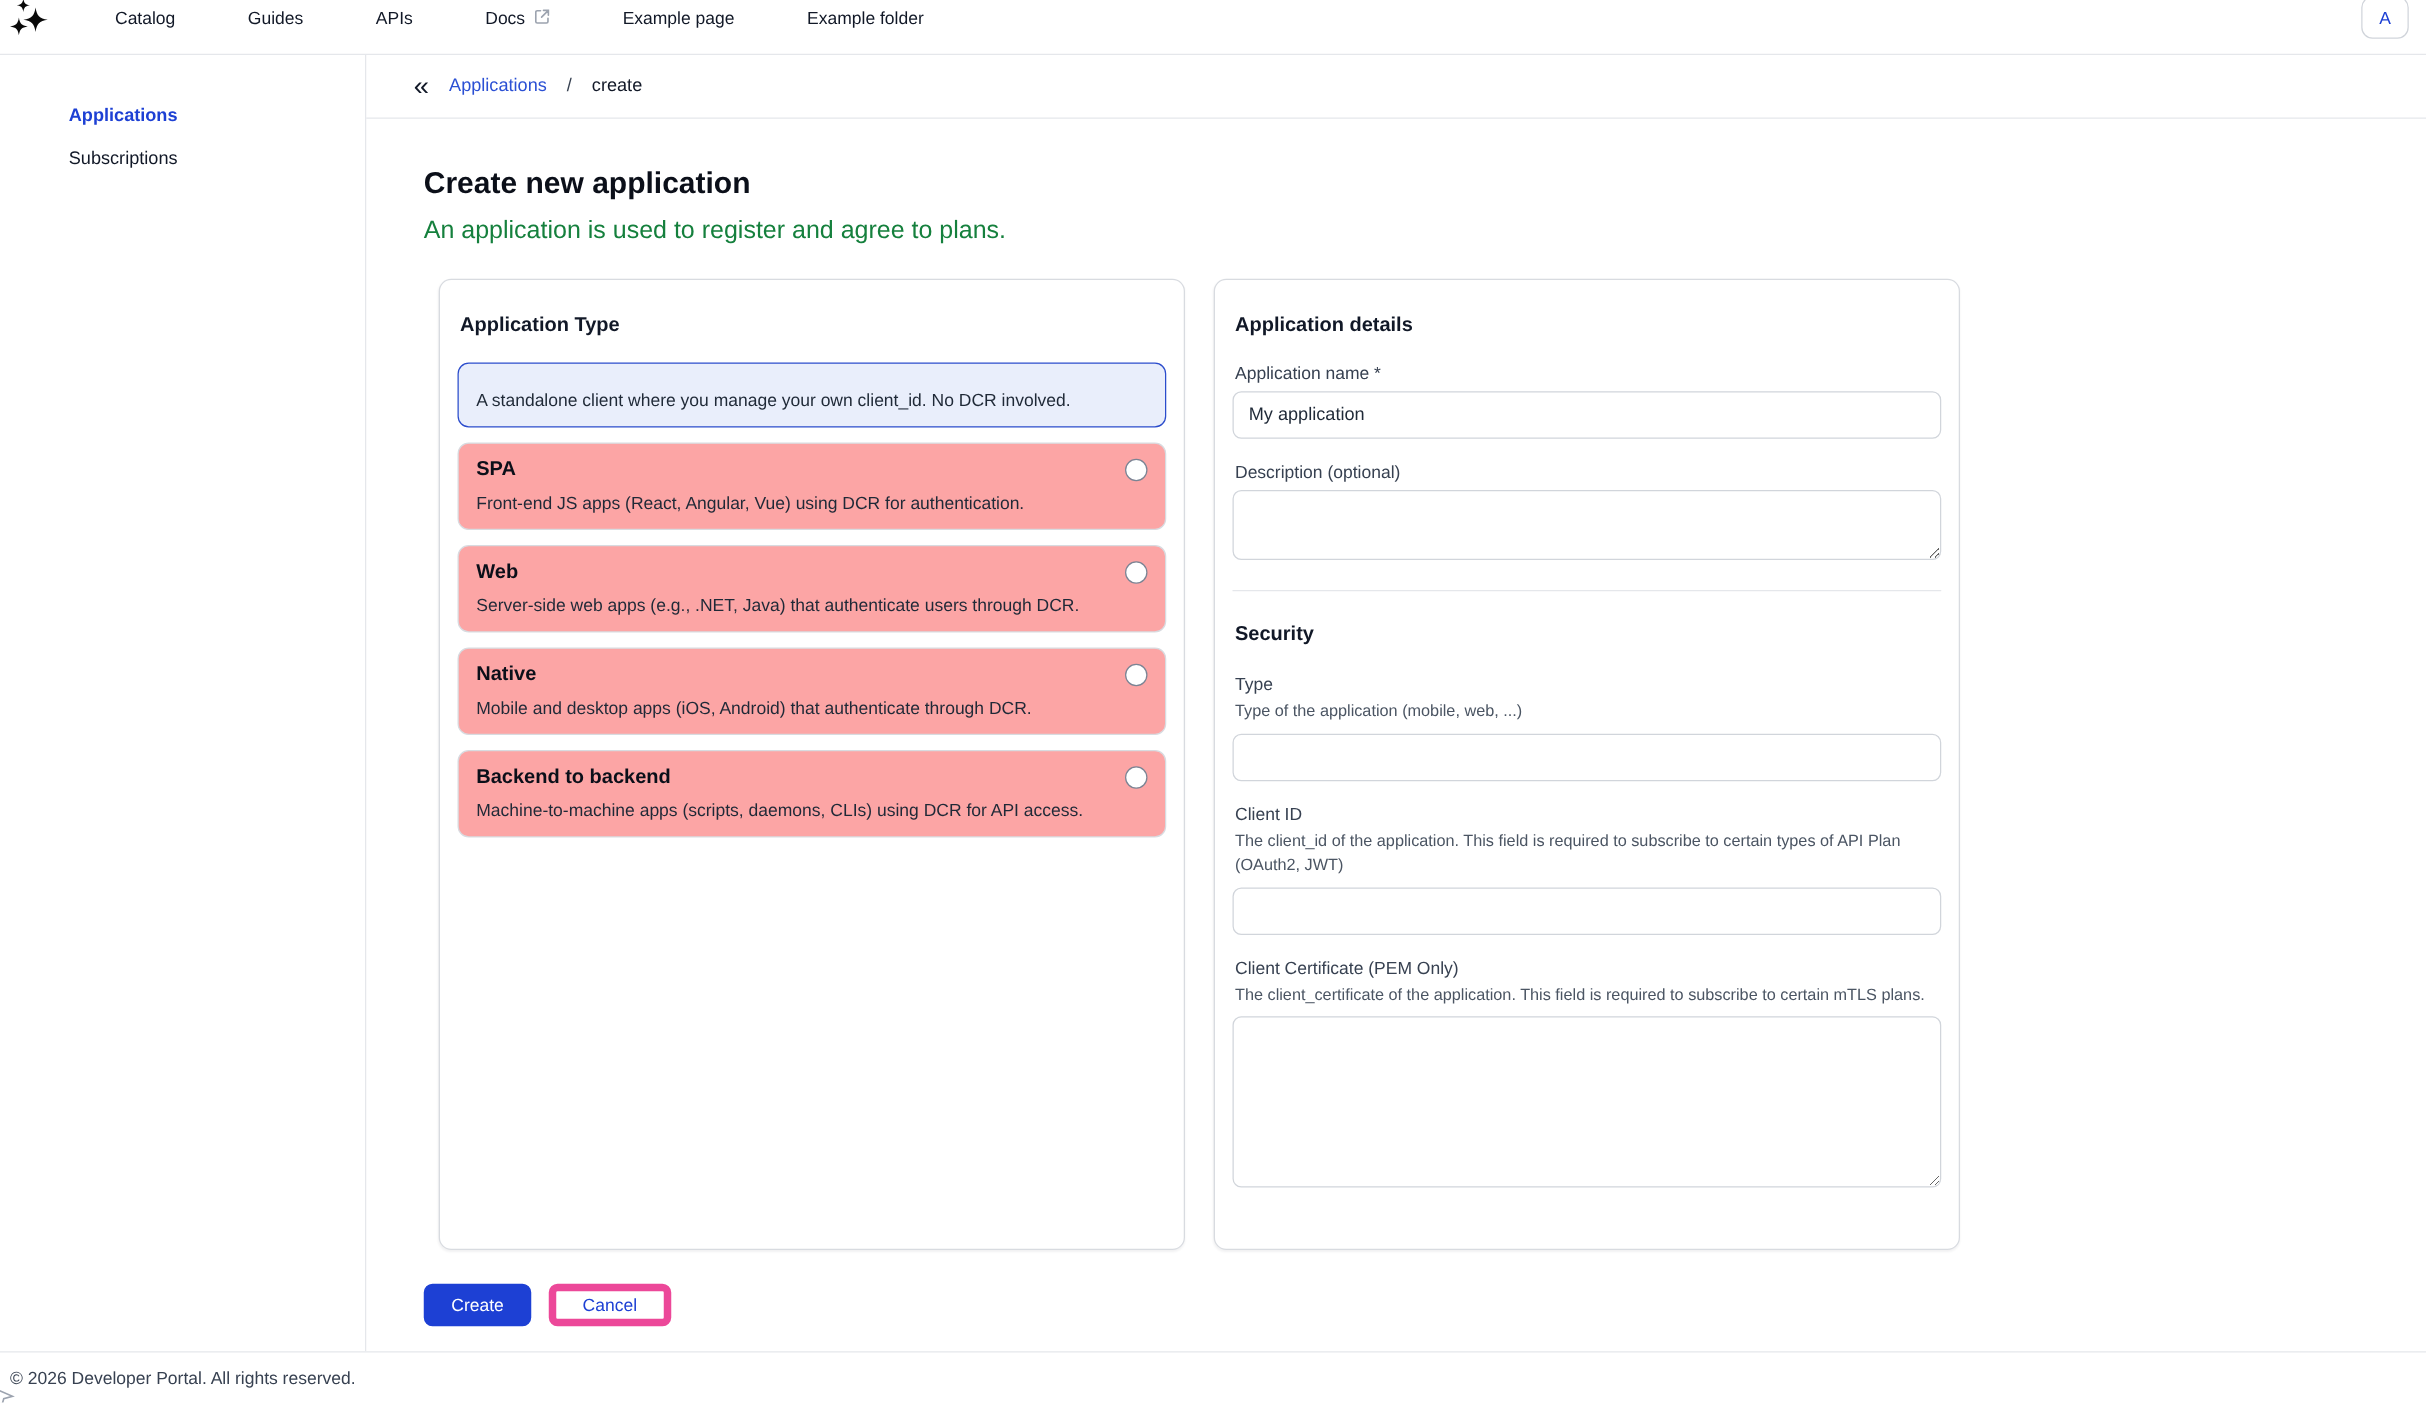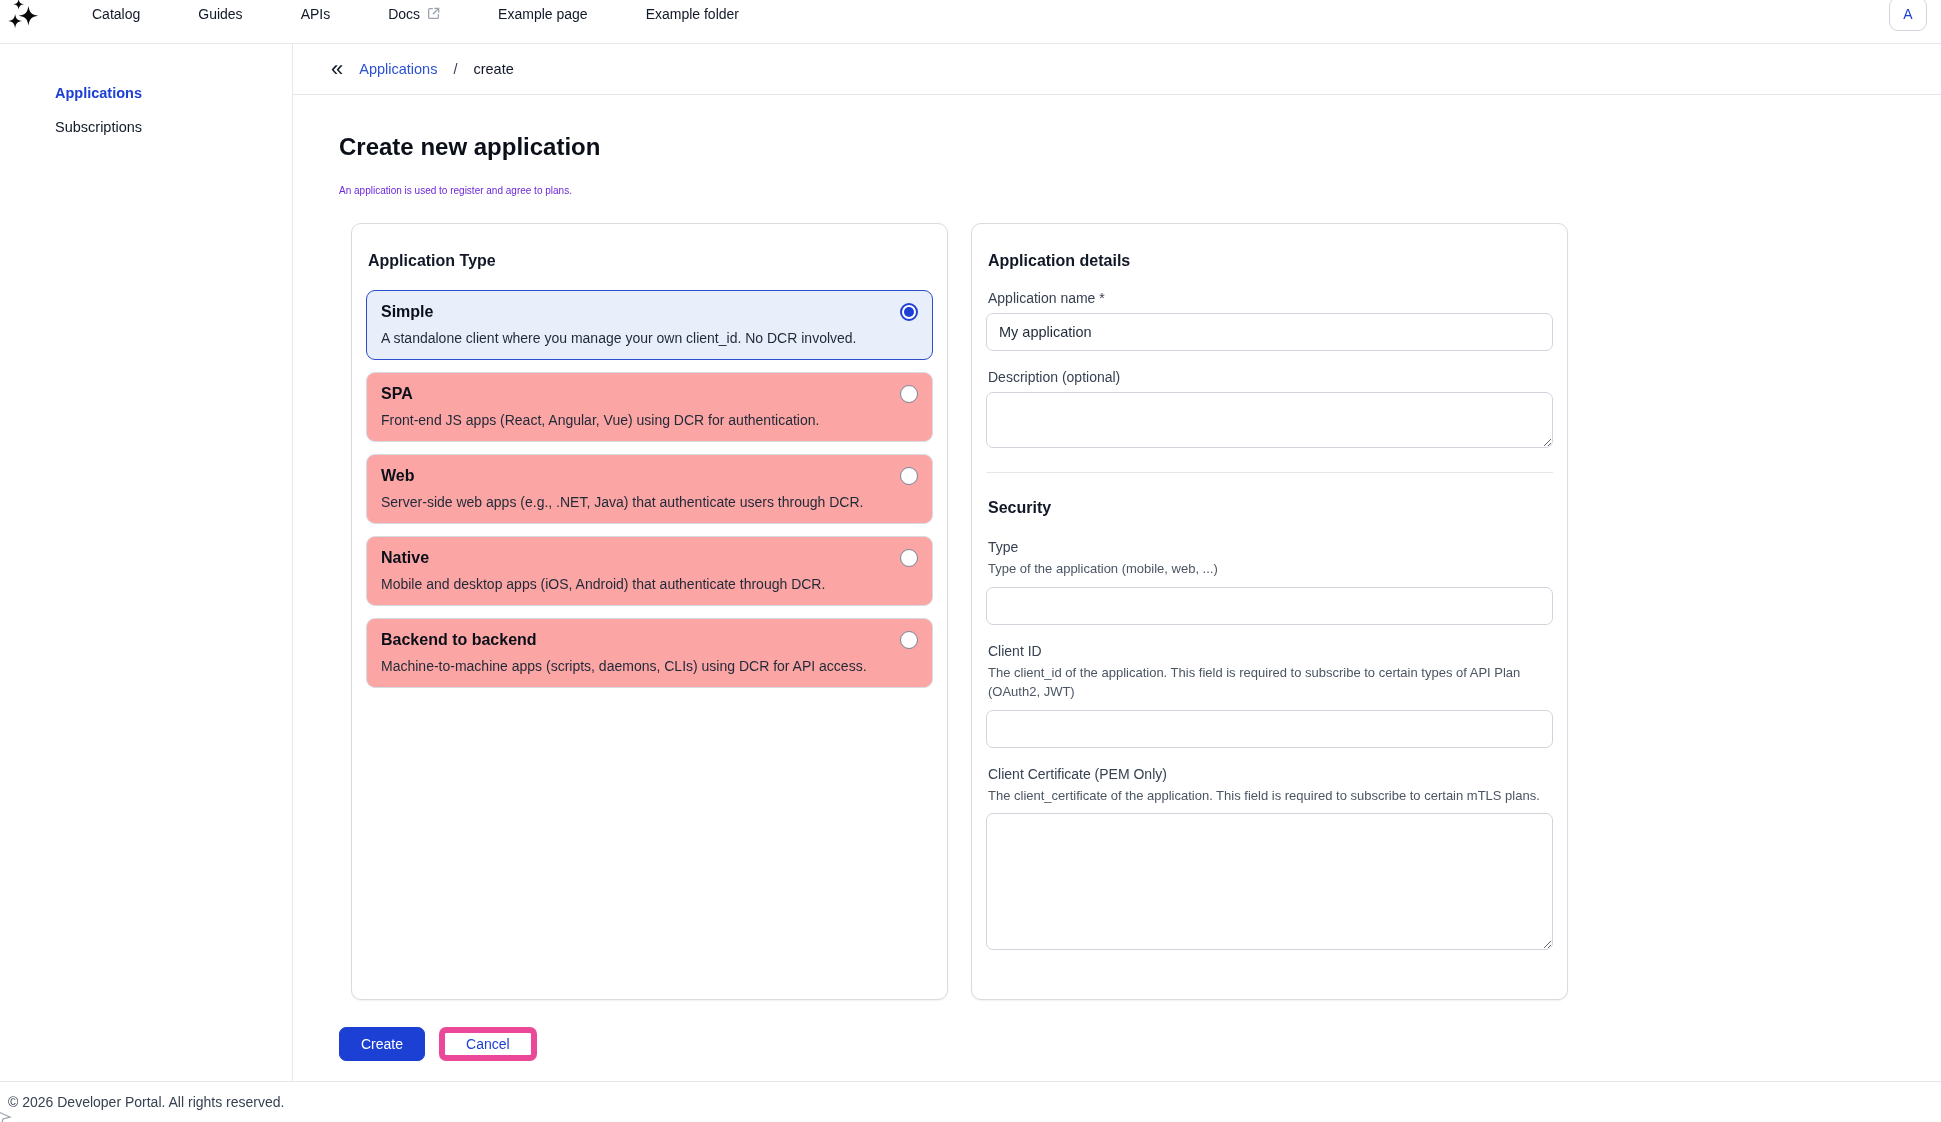--- a/index.html
+++ b/index.html
@@ -75,21 +75,21 @@
     font-size: 22px; line-height: 1; color: #111827;
     cursor: pointer; font-family: inherit;
   }
   .crumb-link { color: var(--link); text-decoration: none; cursor: pointer; }
   .crumb-sep { color: #374151; }
   .crumb-current { color: #111827; }
 
   
   .content { padding: 38px 46px 0; }
   .page-title { margin: 0; font-size: 24px; font-weight: 700; color: #0b0f19; }
-  .page-subtitle { margin: 24px 0 0; font-size: 10px; color: #6d28d9; }
+  .page-subtitle { margin: 12px 0 0; font-size: 20px; color: #15803d; }
 
   .cards { display: flex; gap: 23px; margin-top: 27px; margin-left: 12px; }
   .card {
     width: 597px; height: 777px;
     border: 1px solid var(--border);
     border-radius: 10px;
     background: #fff;
     box-shadow: 0 1px 2px rgba(16,24,40,.06);
     padding: 28px 14px 16px;
   }
@@ -225,24 +225,20 @@
     <div class="content">
       <h1 class="page-title">Create new application</h1>
       <p class="page-subtitle">An application is used to register and agree to plans.</p>
 
       <div class="cards">
 
         <section class="card">
           <h2 class="card-heading">Application Type</h2>
 
           <div class="option selected">
-            <div class="option-head">
-              <span class="option-title">Simple</span>
-              <span class="radio"></span>
-            </div>
             <div class="option-desc">A standalone client where you manage your own client_id. No DCR involved.</div>
           </div>
 
           <div class="option">
             <div class="option-head">
               <span class="option-title">SPA</span>
               <span class="radio"></span>
             </div>
             <div class="option-desc">Front-end JS apps (React, Angular, Vue) using DCR for authentication.</div>
           </div>

